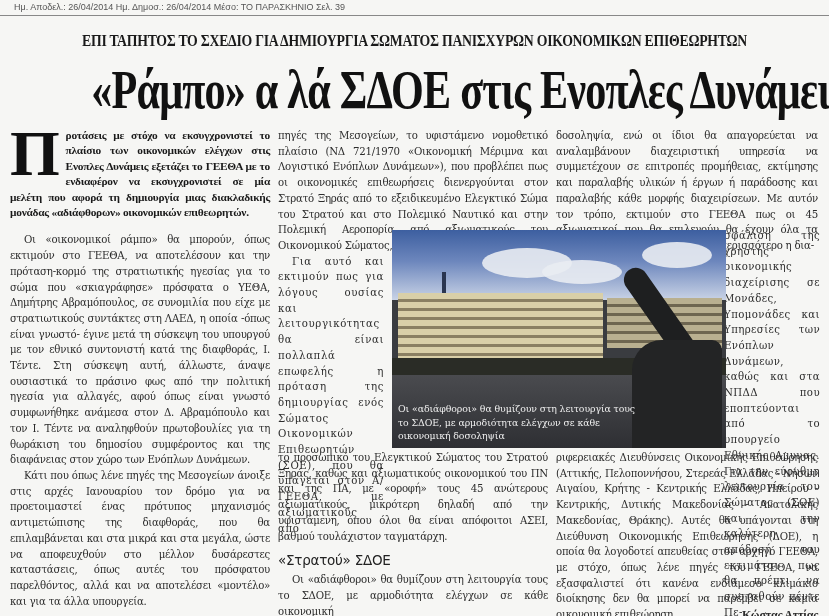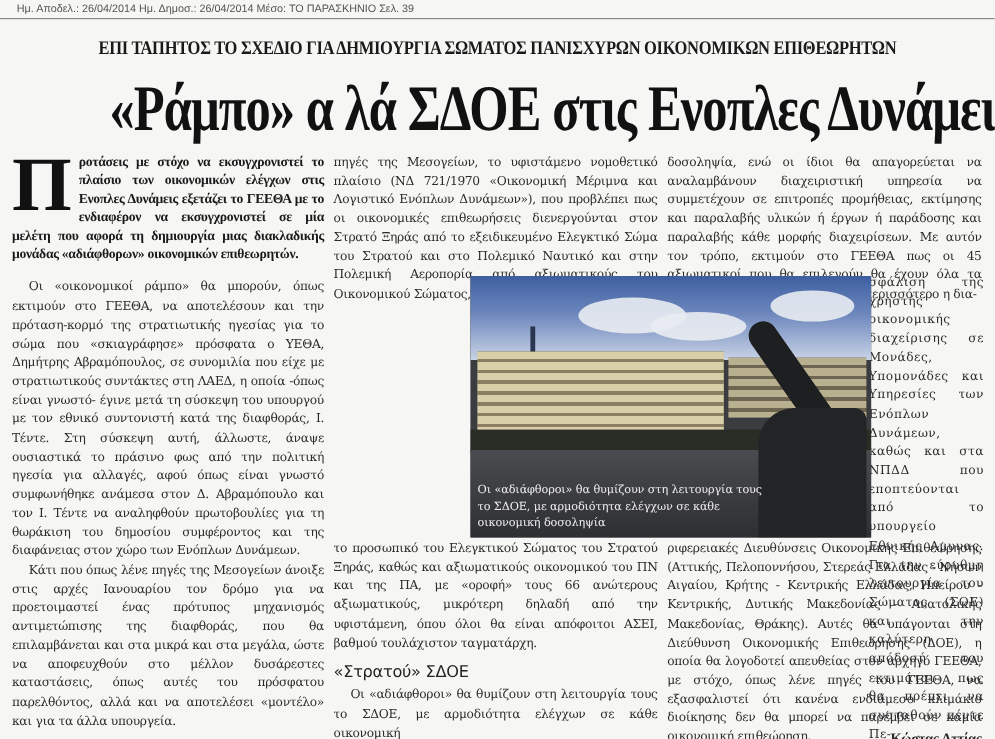--- a/index.html
+++ b/index.html
@@ -100,24 +100,25 @@
   </div>
   <p style="margin-top:12px">Οι «οικονομικοί ράμπο» θα μπορούν, όπως εκτιμούν στο ΓΕΕΘΑ, να αποτελέσουν και την πρόταση-κορμό της στρατιωτικής ηγεσίας για το σώμα που «σκιαγράφησε» πρόσφατα ο ΥΕΘΑ, Δημήτρης Αβραμόπουλος, σε συνομιλία που είχε με στρατιωτικούς συντάκτες στη ΛΑΕΔ, η οποία -όπως είναι γνωστό- έγινε μετά τη σύσκεψη του υπουργού με τον εθνικό συντονιστή κατά της διαφθοράς, Ι. Τέντε. Στη σύσκεψη αυτή, άλλωστε, άναψε ουσιαστικά το πράσινο φως από την πολιτική ηγεσία για αλλαγές, αφού όπως είναι γνωστό συμφωνήθηκε ανάμεσα στον Δ. Αβραμόπουλο και τον Ι. Τέντε να αναληφθούν πρωτοβουλίες για τη θωράκιση του δημοσίου συμφέροντος και της διαφάνειας στον χώρο των Ενόπλων Δυνάμεων.</p>
   <p>Κάτι που όπως λένε πηγές της Μεσογείων άνοιξε στις αρχές Ιανουαρίου τον δρόμο για να προετοιμαστεί ένας πρότυπος μηχανισμός αντιμετώπισης της διαφθοράς, που θα επιλαμβάνεται και στα μικρά και στα μεγάλα, ώστε να αποφευχθούν στο μέλλον δυσάρεστες καταστάσεις, όπως αυτές του πρόσφατου παρελθόντος, αλλά και να αποτελέσει «μοντέλο» και για τα άλλα υπουργεία.</p>
   <h3 class="subhead">Κοινό Σώμα</h3>
 
 </div>
 
 <div class="col" id="col2">
   <p class="noindent">πηγές της Μεσογείων, το υφιστάμενο νομοθετικό πλαίσιο (ΝΔ 721/1970 «Οικονομική Μέριμνα και Λογιστικό Ενόπλων Δυνάμεων»), που προβλέπει πως οι οικονομικές επιθεωρήσεις διενεργούνται στον Στρατό Ξηράς από το εξειδικευμένο Ελεγκτικό Σώμα του Στρατού και στο Πολεμικό Ναυτικό και στην Πολεμική Αεροπορία από αξιωματικούς του Οικονομικού Σώματος, χρήζει εκσυγχρονισμού,</p>
   <div class="narrow">
+    <p>Για αυτό και εκτιμούν πως για λόγους ουσίας και λειτουργικότητας θα είναι πολλαπλά επωφελής η πρόταση της δημιουργίας ενός Σώματος Οικονομικών Επιθεωρητών (ΣΟΕ), που θα υπάγεται στον Α/ΓΕΕΘΑ, με αξιωματικούς από</p>
   </div>
 </div>
 <div class="col wide-lower">
-  <p class="noindent">το προσωπικό του Ελεγκτικού Σώματος του Στρατού Ξηράς, καθώς και αξιωματικούς οικονομικού του ΠΝ και της ΠΑ, με «οροφή» τους 66 ανώτερους αξιωματικούς, μικρότερη δηλαδή από την υφιστάμενη, όπου όλοι θα είναι απόφοιτοι ΑΣΕΙ, βαθμού τουλάχιστον ταγματάρχη.</p>
+  <p class="noindent">το προσωπικό του Ελεγκτικού Σώματος του Στρατού Ξηράς, καθώς και αξιωματικούς οικονομικού του ΠΝ και της ΠΑ, με «οροφή» τους 45 ανώτερους αξιωματικούς, μικρότερη δηλαδή από την υφιστάμενη, όπου όλοι θα είναι απόφοιτοι ΑΣΕΙ, βαθμού τουλάχιστον ταγματάρχη.</p>
   <h3 class="subhead">«Στρατού» ΣΔΟΕ</h3>
   <p>Οι «αδιάφθοροι» θα θυμίζουν στη λειτουργία τους το ΣΔΟΕ, με αρμοδιότητα ελέγχων σε κάθε οικονομική</p>
 </div>
 
 <div class="col" id="col3">
   <p class="noindent">δοσοληψία, ενώ οι ίδιοι θα απαγορεύεται να αναλαμβάνουν διαχειριστική υπηρεσία να συμμετέχουν σε επιτροπές προμήθειας, εκτίμησης και παραλαβής υλικών ή έργων ή παράδοσης και παραλαβής κάθε μορφής διαχειρίσεων. Με αυτόν τον τρόπο, εκτιμούν στο ΓΕΕΘΑ πως οι 45 αξιωματικοί που θα επιλεγούν θα έχουν όλα τα εχέγγυα για να βελτιωθεί ακόμα περισσότερο η δια-</p>
 </div>
 <div class="col narrow-right">
   <p class="noindent">σφάλιση της χρηστής οικονομικής διαχείρισης σε Μονάδες, Υπομονάδες και Υπηρεσίες των Ενόπλων Δυνάμεων, καθώς και στα ΝΠΔΔ που εποπτεύονται από το υπουργείο Εθνικής Αμυνας. Για την εύρυθμη λειτουργία του Σώματος (ΣΟΕ) και την καλύτερη απόδοσή του εκτιμάται πως θα πρέπει να συσταθούν πέντε Πε-</p>
 </div>

